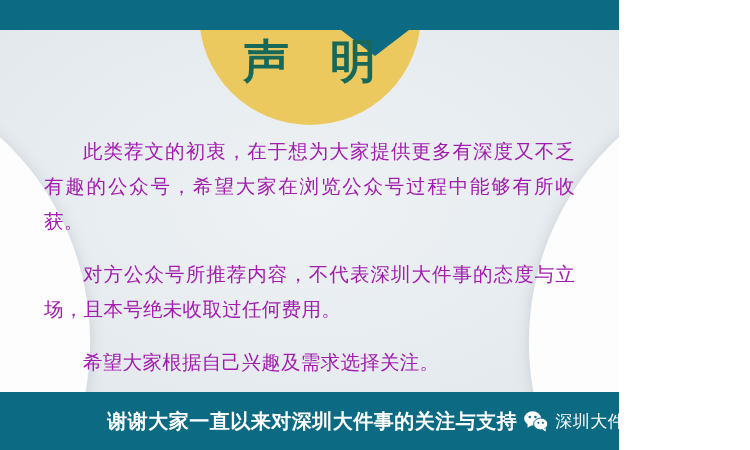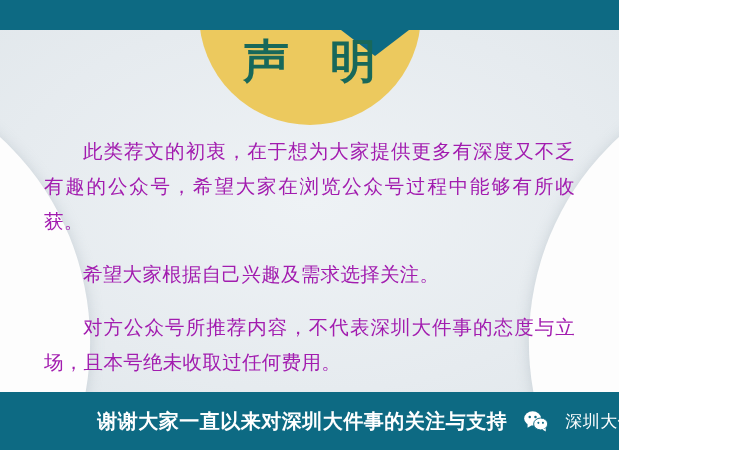--- a/index.html
+++ b/index.html
@@ -118,21 +118,21 @@
   .bottom-band {
     position: absolute;
     left: 0;
     bottom: 0;
     width: 750px;
     height: 58px;
     background: #0d6a83;
     display: flex;
     align-items: center;
     justify-content: center;
-    gap: 16px;
+    gap: 6px;
   }
   .footer-thanks {
     color: #ffffff;
     font-size: 20px;
     font-weight: bold;
     letter-spacing: 0.5px;
     white-space: nowrap;
   }
   .wechat-icon {
     display: inline-flex;
@@ -162,22 +162,22 @@
   <div class="header-disc"></div>
 
   <div class="top-band">
     <div class="band-notch"></div>
   </div>
 
   <div class="header-title">声 明</div>
 
   <div class="body-copy">
     <p>此类荐文的初衷，在于想为大家提供更多有深度又不乏有趣的公众号，希望大家在浏览公众号过程中能够有所收获。</p>
+    <p>对方公众号所推荐内容，不代表深圳大件事的态度与立场，且本号绝未收取过任何费用。</p>
     <p>希望大家根据自己兴趣及需求选择关注。</p>
-    <p>对方公众号所推荐内容，不代表深圳大件事的态度与立场，且本号绝未收取过任何费用。</p>
   </div>
 
   <div class="bottom-band">
     <span class="footer-thanks">谢谢大家一直以来对深圳大件事的关注与支持</span>
     <span class="wechat-icon">
       <svg viewBox="0 0 30 26" width="26" height="22" aria-hidden="true">
         <ellipse cx="11" cy="10" rx="10" ry="8.4" fill="#ffffff"></ellipse>
         <polygon points="5,16 5,21 10,18" fill="#ffffff"></polygon>
         <circle cx="7.6" cy="8.2" r="1.5" fill="#0d6a83"></circle>
         <circle cx="14.4" cy="8.2" r="1.5" fill="#0d6a83"></circle>

